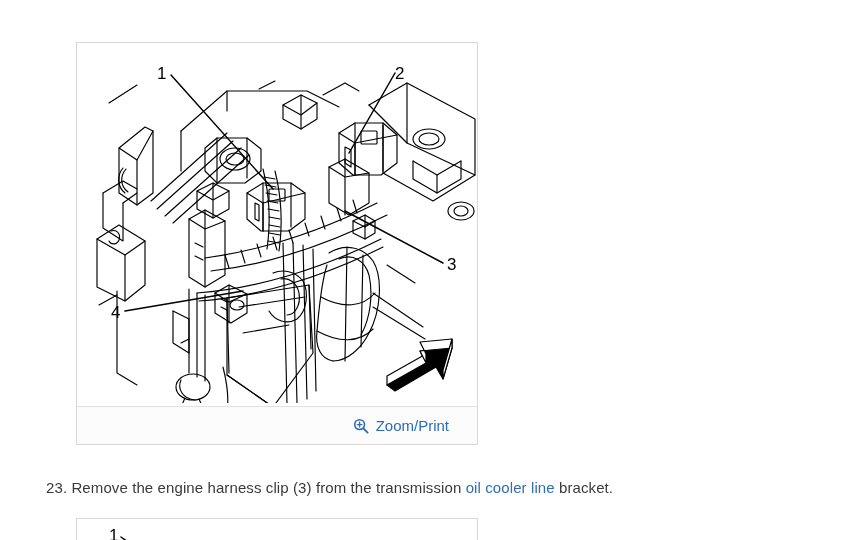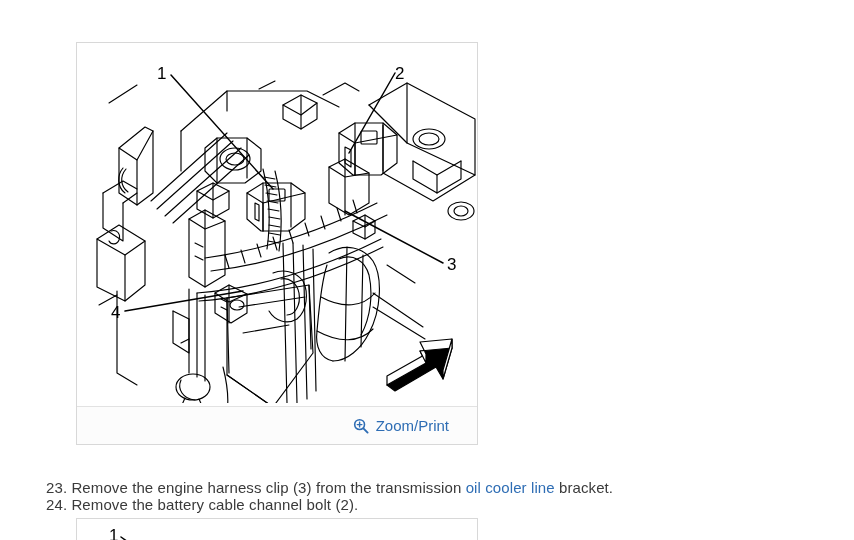--- a/index.html
+++ b/index.html
@@ -318,24 +318,20 @@
         <span class="tb-label">Zoom/Print</span>
       </button>
     </div>
   </div>
 
   <div class="step" id="step23">
     <span class="num">23.</span>
     <span class="txt">Remove the engine harness clip (3) from the transmission </span><a class="lnk">oil cooler line</a><span class="txt"> bracket.</span>
   </div>
 
-  <div class="step" id="step24">
-    <span class="num">24.</span>
-    <span class="txt">Remove the battery cable channel bolt (2).</span>
-  </div>
 
   <div class="figure" id="figure2">
     <div class="fig-canvas">
       <svg width="400" height="360" viewBox="0 0 400 360" xmlns="http://www.w3.org/2000/svg">
         <rect x="0" y="0" width="400" height="360" fill="#ffffff"></rect>
         <g stroke="#000000" fill="none" stroke-width="1.15" stroke-linecap="round" stroke-linejoin="round">
           <path d="M60 40 L120 30 L150 60 L120 92 L62 82 Z"></path>
           <path d="M120 30 L120 92"></path>
           <path d="M70 50 L140 58"></path>
           <path d="M150 60 L230 48 L260 80 L190 96 Z"></path>

